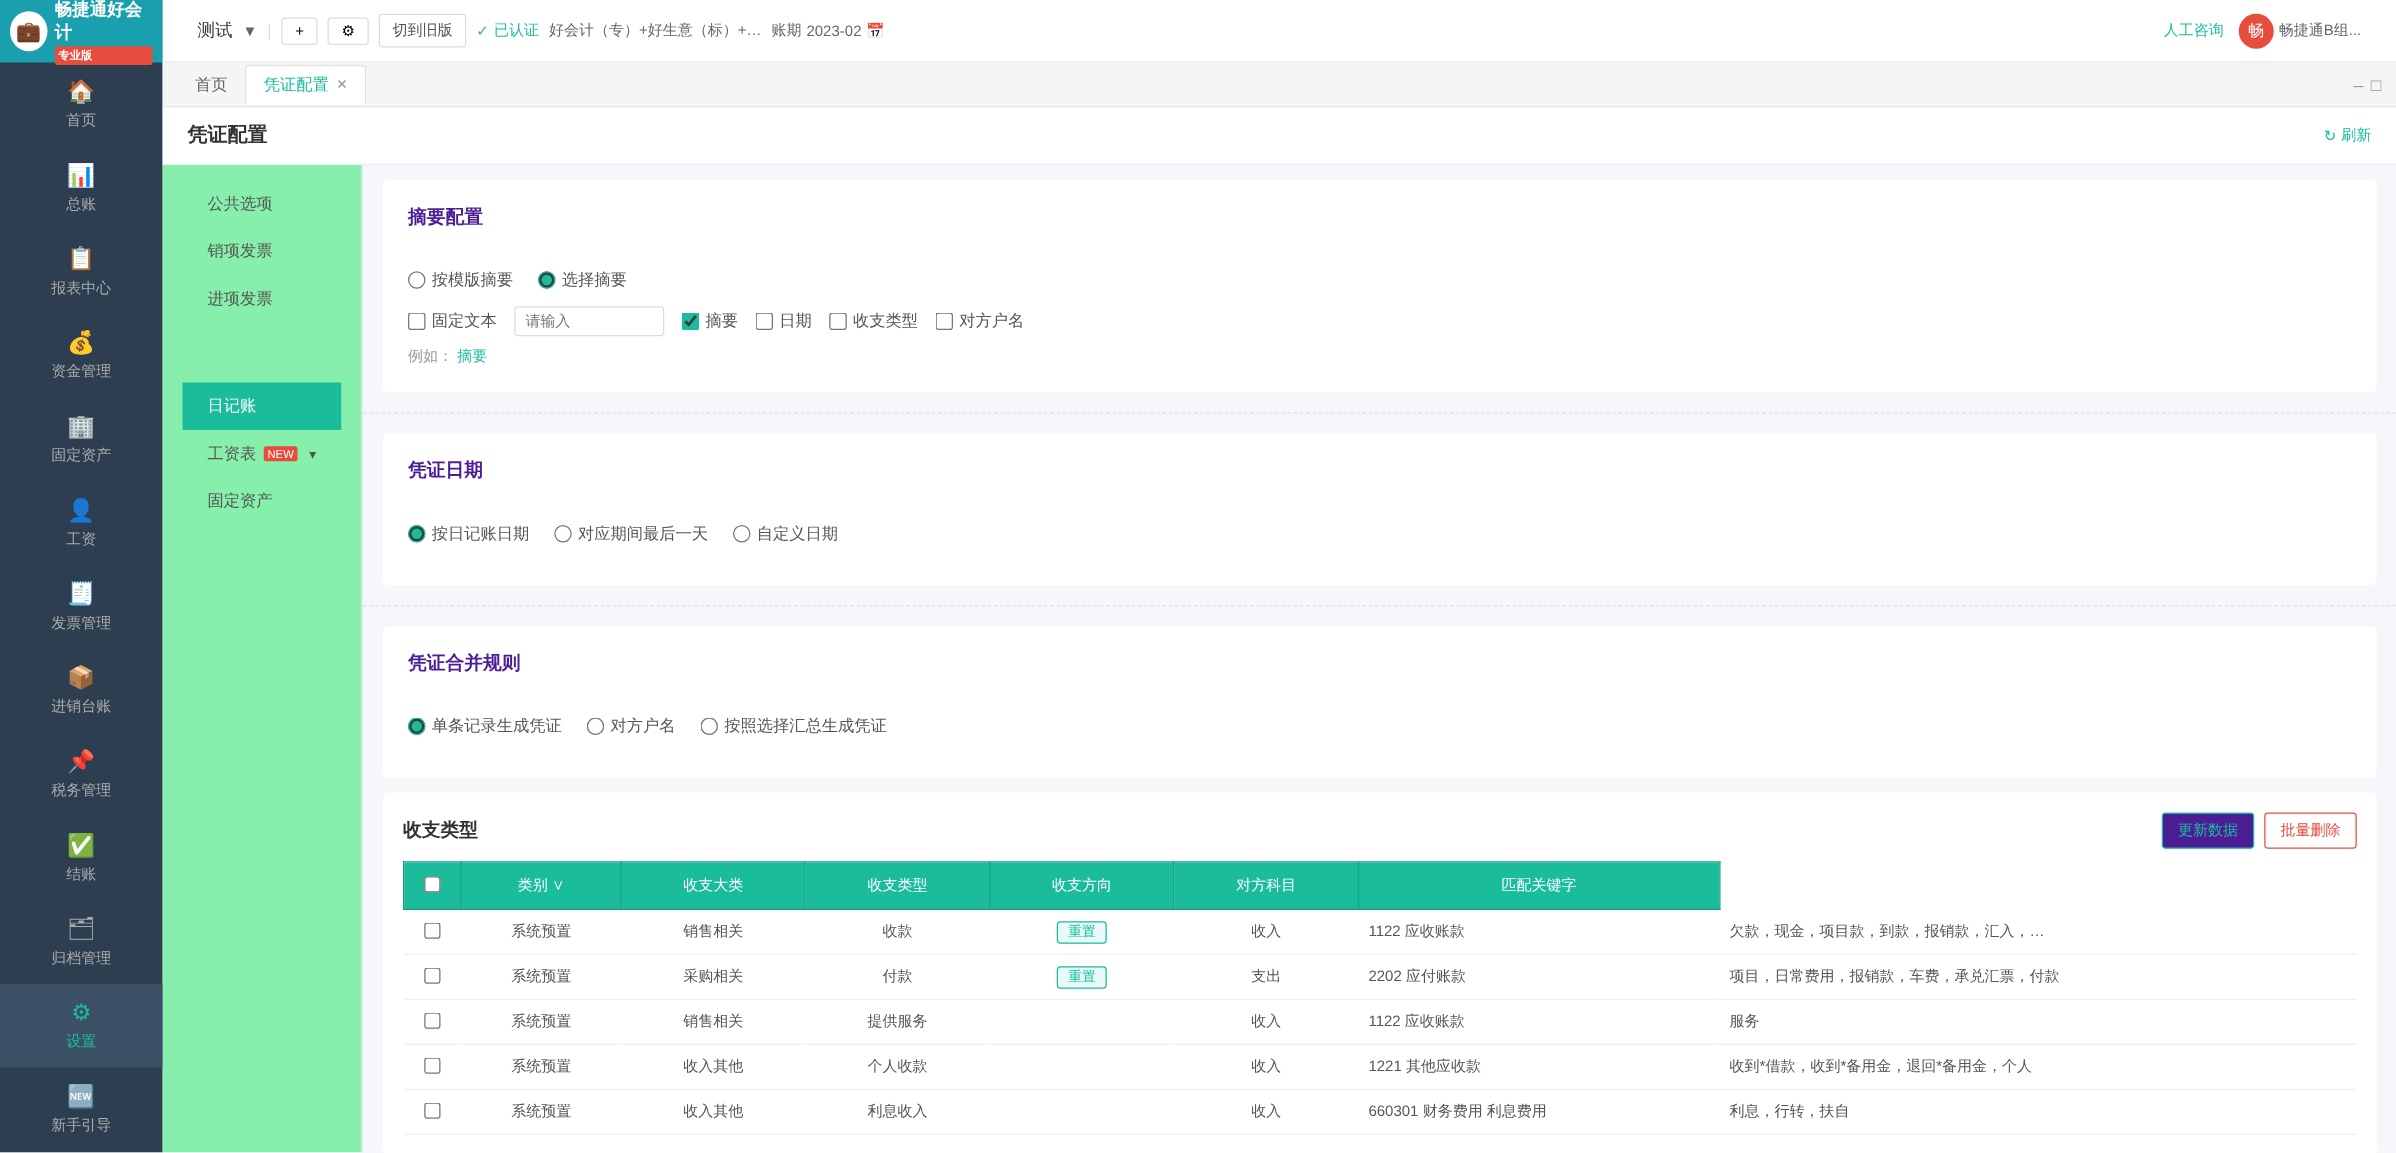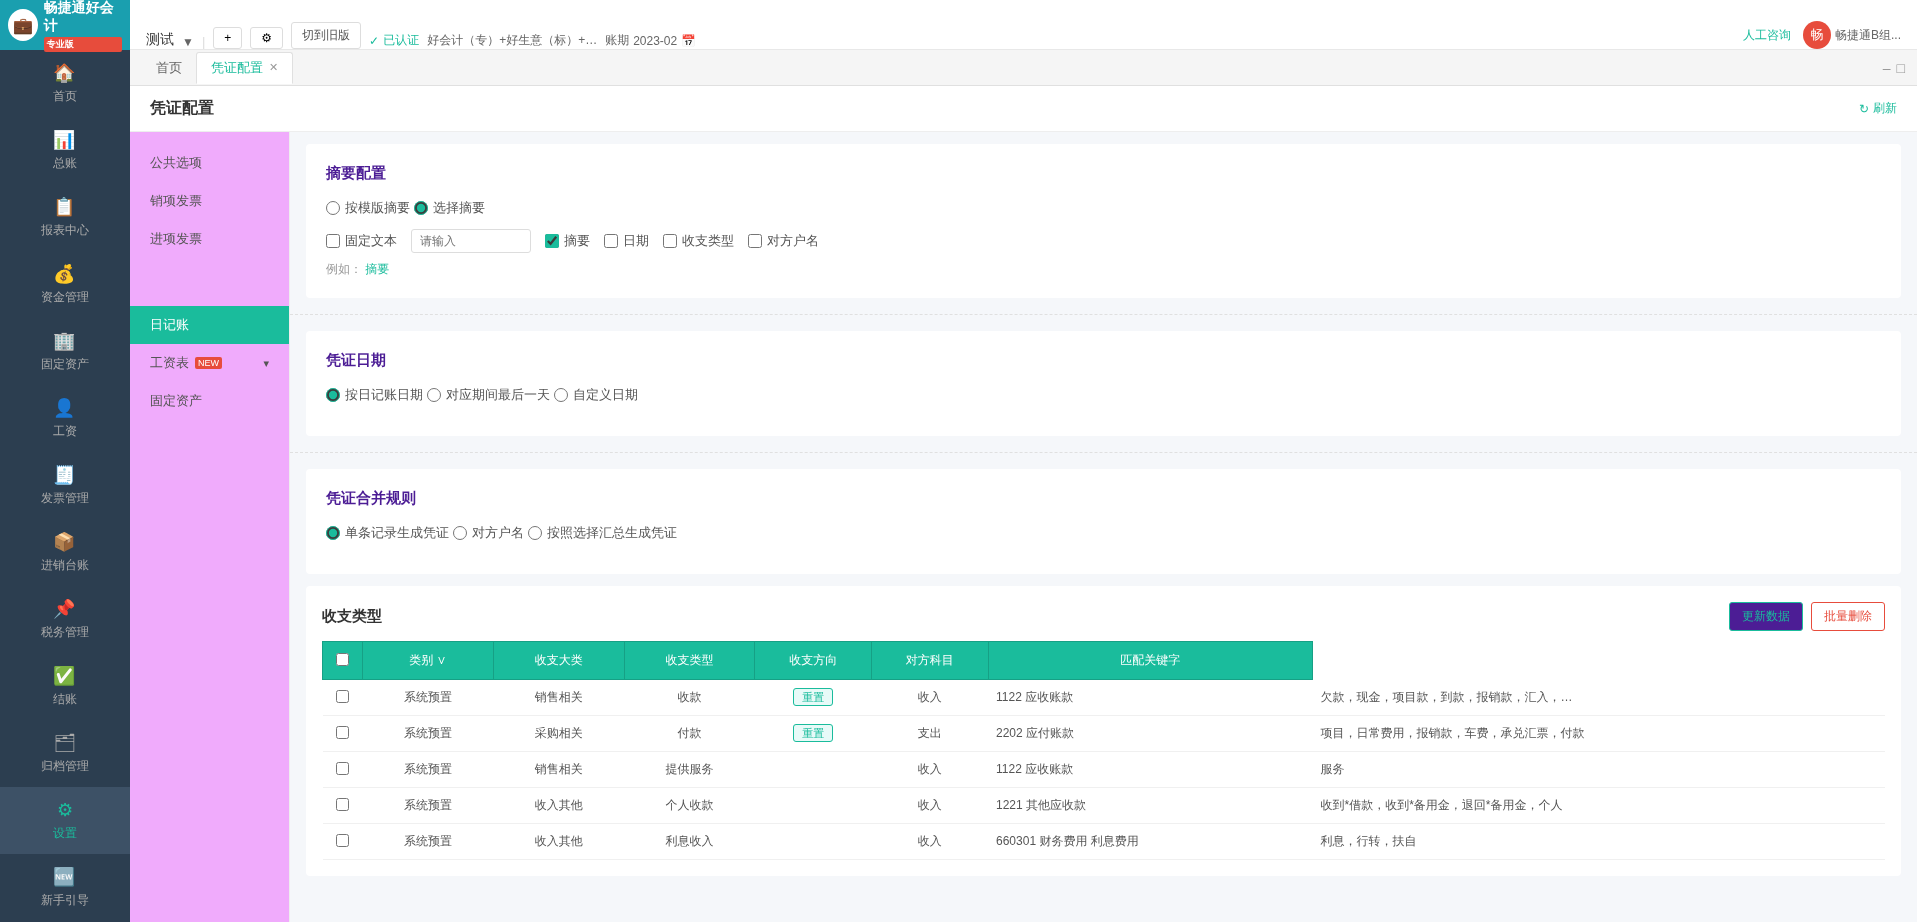--- a/index.html
+++ b/index.html
@@ -11,21 +11,21 @@
     .sidebar-logo .logo-icon { width: 32px; height: 32px; background: #fff; border-radius: 50%; display: flex; align-items: center; justify-content: center; color: #1a9faf; font-size: 16px; }
     .sidebar-logo .logo-badge { background: #e74c3c; color: #fff; font-size: 9px; padding: 1px 3px; border-radius: 2px; margin-top: 2px; }
     .sidebar-item { display: flex; flex-direction: column; align-items: center; padding: 12px 0; cursor: pointer; color: #aaa; font-size: 12px; gap: 4px; }
     .sidebar-item.active { background: #3d5166; color: #1abc9c; }
     .sidebar-item .si-icon { font-size: 18px; }
 
     
     .main-area { flex: 1; display: flex; flex-direction: column; overflow: hidden; }
 
     
-    .topbar { height: 50px; background: #fff; border-bottom: 1px solid #e8e8e8; display: flex; align-items: flex-end; padding: 0 16px; gap: 8px; }
+    .topbar { height: 50px; background: #fff; border-bottom: 1px solid #e8e8e8; display: flex; align-items: center; padding: 0 28px; gap: 8px; }
     .topbar-title { font-size: 14px; color: #333; }
     .topbar-dropdown { font-size: 12px; color: #666; cursor: pointer; }
     .topbar-sep { color: #ddd; }
     .topbar-btn { background: #fff; border: 1px solid #ddd; border-radius: 3px; padding: 3px 10px; font-size: 12px; cursor: pointer; }
     .topbar-switch-btn { background: #fff; border: 1px solid #ddd; border-radius: 3px; padding: 4px 10px; font-size: 12px; cursor: pointer; color: #555; }
     .topbar-tag { display: flex; align-items: center; gap: 4px; font-size: 12px; }
     .tag-verified { color: #1abc9c; }
     .tag-text { color: #666; }
     .topbar-period { font-size: 12px; color: #666; display: flex; align-items: center; gap: 4px; }
     .topbar-right { margin-left: auto; display: flex; align-items: center; gap: 12px; font-size: 12px; color: #666; }
@@ -40,34 +40,34 @@
 
     
     .page-header { background: #fff; padding: 12px 20px; border-bottom: 1px solid #eee; display: flex; align-items: center; justify-content: space-between; }
     .page-title { font-size: 16px; font-weight: 600; color: #333; }
     .refresh-btn { font-size: 12px; color: #1abc9c; cursor: pointer; display: flex; align-items: center; gap: 4px; }
 
     
     .content-layout { display: flex; flex: 1; overflow: hidden; }
 
     
-    .left-nav { width: 160px; background: #f0abfc; border-right: 1px solid #eee; padding: 12px 0; }
+    .left-nav { width: 160px; background: #86efac; border-right: 1px solid #eee; padding: 12px 16px; }
     .left-nav-item { padding: 10px 20px; font-size: 13px; color: #555; cursor: pointer; display: flex; align-items: center; gap: 6px; }
     .left-nav-item.active { background: #1abc9c; color: #fff; margin-top: 48px; }
     .left-nav-item .new-badge { background: #e74c3c; color: #fff; font-size: 9px; padding: 1px 3px; border-radius: 2px; text-align: right; }
     .left-nav-expand { margin-left: auto; font-size: 11px; }
 
     
     .config-area { flex: 1; overflow-y: auto; padding: 0; background: #f5f7fa; }
 
     .section { background: #fff; margin: 12px 16px; border-radius: 4px; padding: 20px; }
     .section-title { font-size: 15px; font-weight: 600; color: #4c1d95; margin-bottom: 16px; }
 
     
-    .radio-group { display: flex; gap: 4px; align-items: center; margin-bottom: 12px; }
+    .radio-group { display: flex; gap: 20px; align-items: center; margin-bottom: 12px; margin-top: 32px; }
     .radio-label { display: flex; align-items: center; gap: 5px; cursor: pointer; font-size: 13px; color: #555; }
     .radio-input { accent-color: #1abc9c; width: 14px; height: 14px; }
 
     
     .checkbox-row { display: flex; align-items: center; gap: 14px; margin-top: 10px; flex-wrap: wrap; }
     .checkbox-label { display: flex; align-items: center; gap: 5px; cursor: pointer; font-size: 13px; color: #555; }
     .checkbox-input { accent-color: #1abc9c; width: 14px; height: 14px; }
     .text-input-inline { border: 1px solid #ddd; border-radius: 3px; padding: 4px 8px; font-size: 12px; width: 120px; outline: none; }
 
     .example-text { font-size: 12px; color: #1abc9c; margin-top: 8px; }
@@ -79,21 +79,21 @@
     .table-section { background: #fff; margin: 0 16px 12px; border-radius: 4px; padding: 16px; }
     .table-header-row { display: flex; align-items: center; justify-content: space-between; margin-bottom: 10px; }
     .table-section-title { font-size: 15px; font-weight: 600; color: #333; }
     .table-actions { display: flex; gap: 8px; }
     .action-btn { padding: 5px 12px; border-radius: 3px; font-size: 12px; cursor: pointer; border: 1px solid; }
     .action-btn-update { background: #4c1d95; border-color: #1abc9c; color: #1abc9c; }
     .action-btn-delete { background: #fff; border-color: #e74c3c; color: #e74c3c; }
 
     
     .data-table { width: 100%; border-collapse: collapse; font-size: 12px; }
-    .data-table th { background: #1abc9c; color: #fff; padding: 10px 4px; text-align: center; border: 1px solid #16a085; font-weight: 500; }
+    .data-table th { background: #1abc9c; color: #fff; padding: 10px 16px; text-align: center; border: 1px solid #16a085; font-weight: 500; }
     .data-table th:first-child { width: 40px; }
     .data-table td { padding: 9px 8px; text-align: center; border-bottom: 1px solid #f0f0f0; color: #555; }
     .data-table .td-left { text-align: left; }
 
     .tag-reset { background: #e8faf8; color: #1abc9c; border: 1px solid #1abc9c; border-radius: 3px; padding: 2px 8px; font-size: 11px; cursor: pointer; }
     .tag-in { color: #1abc9c; }
     .tag-out { color: #e74c3c; }
   </style>
 </head>
 <body>

